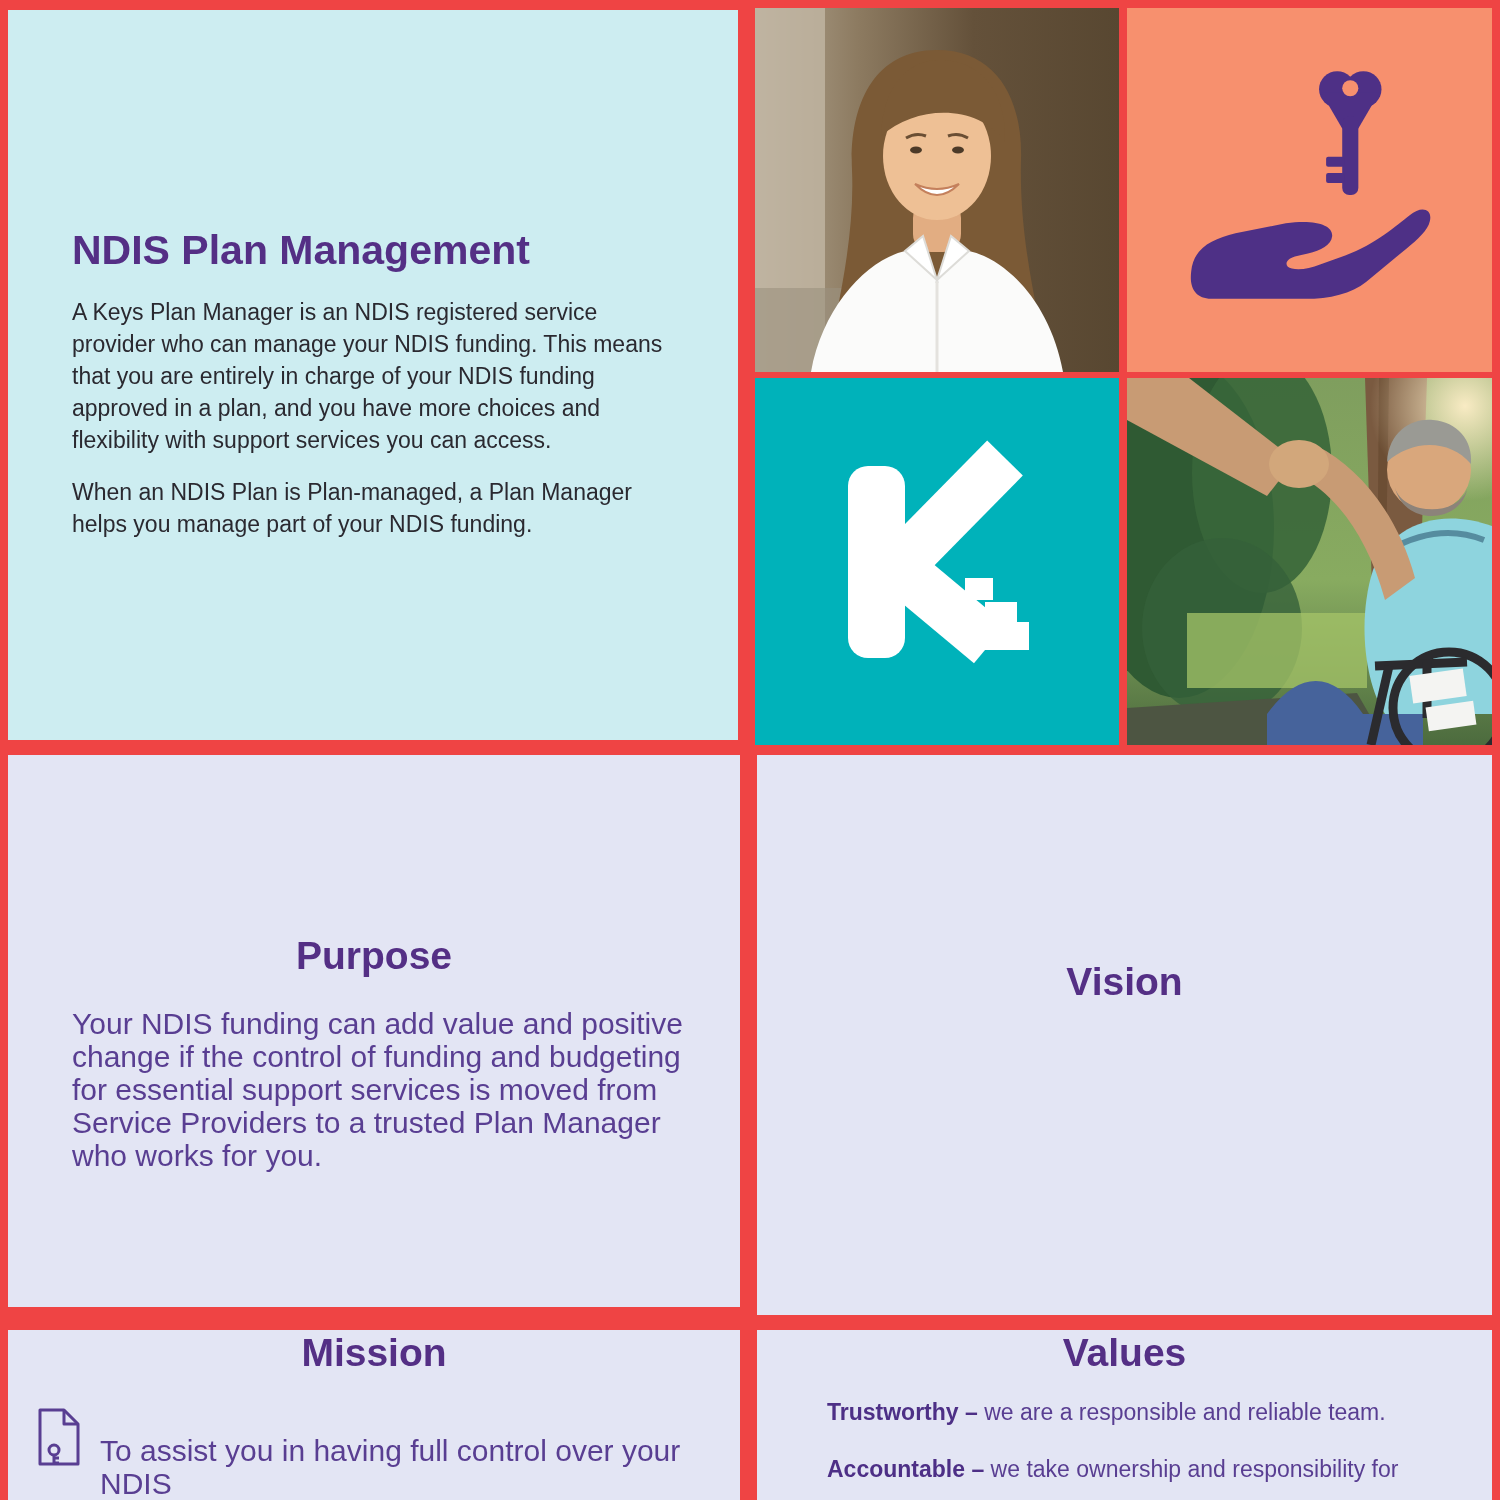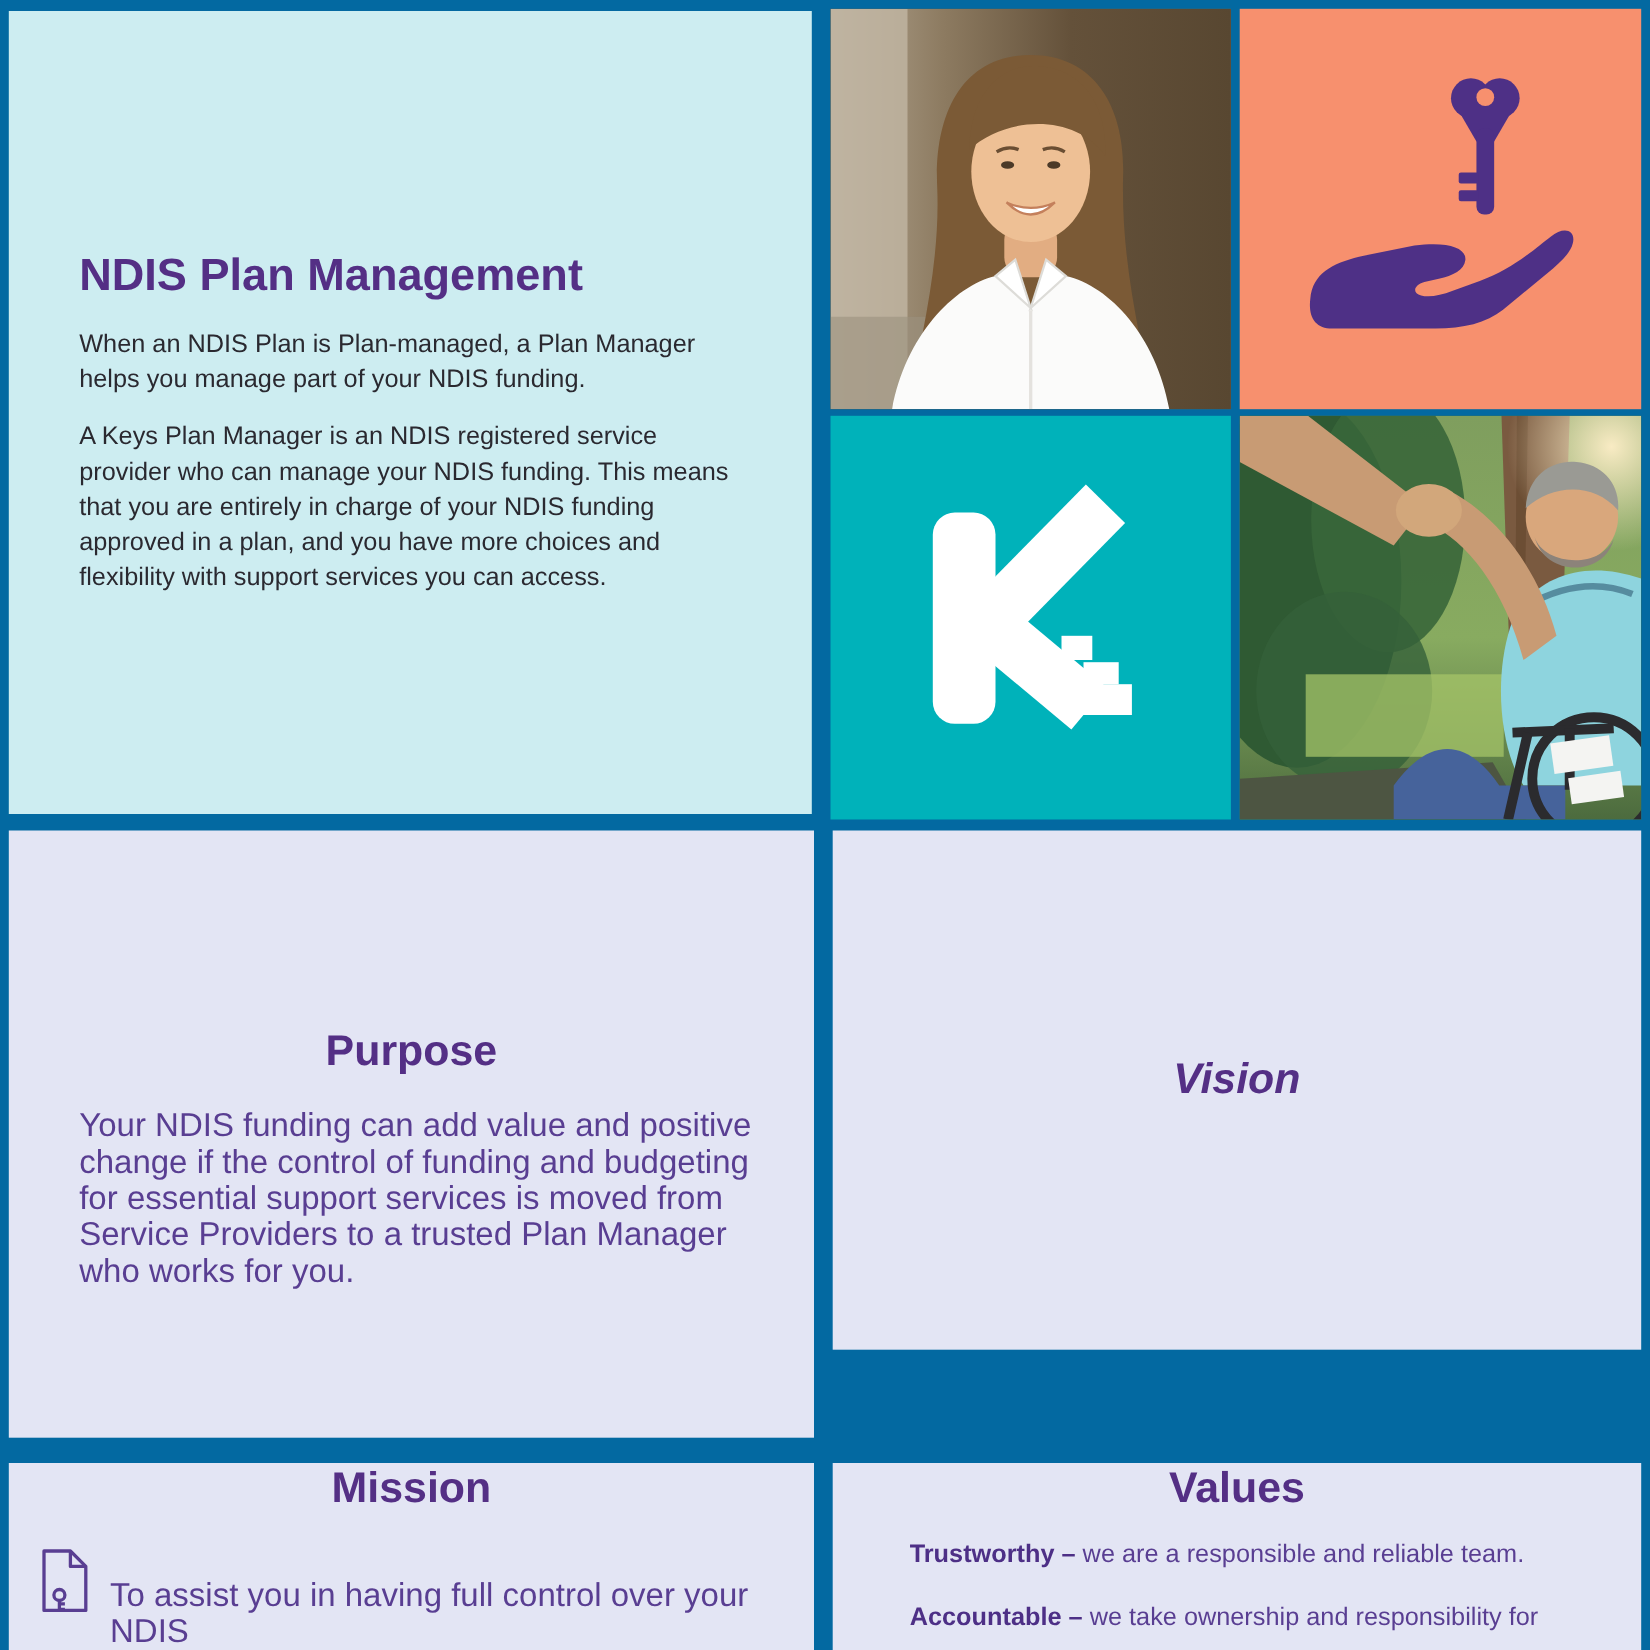--- a/index.html
+++ b/index.html
@@ -1,16 +1,16 @@
 <!DOCTYPE html>
 <html><head>
 <meta charset="utf-8">
 <style>
   html,body{margin:0;padding:0;background:#ffffff;}
-  .page{position:relative;width:1500px;height:1500px;background:#0369a1;overflow:hidden;
+  .page{position:relative;width:1500px;height:1500px;background:#ef4444;overflow:hidden;
         font-family:"Liberation Sans", sans-serif;}
   .tile{position:absolute;overflow:hidden;box-sizing:border-box;}
 
   
   #intro{left:8px;top:10px;width:730px;height:730px;background:#cdedf1;}
   #intro h1{margin:216px 56px 0 64px;font-size:41px;line-height:48px;font-weight:700;color:#542f85;}
   #intro p{margin:22px 52px 0 64px;font-size:23px;line-height:32px;color:#2a2930;}
   #intro p + p{margin-top:20px;}
 
   
@@ -23,21 +23,21 @@
 
   
   .panel{background:#e3e5f4;}
   .panel h2{margin:0;font-size:39px;line-height:46px;font-weight:700;color:#542f85;text-align:center;}
   .pbody{font-size:30px;line-height:33px;color:#593e92;}
 
   #purpose{left:8px;top:755px;width:732px;height:552px;}
   #purpose h2{padding-top:178px;}
   #purpose .pbody{margin:28px 48px 0 64px;}
 
-  #vision{left:757px;top:755px;width:735px;height:472px;font-style:italic;}
+  #vision{left:757px;top:755px;width:735px;height:560px;}
   #vision h2{padding-top:204px;}
   #vision .pbody{margin:32px 64px 0 63px;}
 
   #mission{left:8px;top:1330px;width:732px;height:420px;}
   #mission h2{}
   .mission-row{display:flex;align-items:flex-start;margin:28px 40px 0 28px;}
   .mission-row .doc-ic{flex:0 0 auto;margin-top:4px;}
   .mission-row .pbody{margin-left:18px;max-width:600px;}
 
   #values{left:757px;top:1330px;width:735px;height:420px;}
@@ -46,22 +46,22 @@
   .vitem.first{margin-top:20px;}
   .vitem .term{font-weight:700;color:#4d2f86;}
 </style>
 </head>
 <body>
 
 <div class="page">
 
   <section class="tile" id="intro">
     <h1>NDIS Plan Management</h1>
+    <p>A Keys Plan Manager is an NDIS registered service provider who can manage your NDIS funding. This means that you are entirely in charge of your NDIS funding approved in a plan, and you have more choices and flexibility with support services you can access.</p>
     <p>When an NDIS Plan is Plan-managed, a Plan Manager helps you manage part of your NDIS funding.</p>
-    <p>A Keys Plan Manager is an NDIS registered service provider who can manage your NDIS funding. This means that you are entirely in charge of your NDIS funding approved in a plan, and you have more choices and flexibility with support services you can access.</p>
   </section>
 
   <div class="tile" id="photo-woman">
     <svg class="fillsvg" viewBox="0 0 364 364">
       <defs>
         <linearGradient id="wbg" x1="0" y1="0" x2="1" y2="0">
           <stop offset="0" stop-color="#b4a894"></stop>
           <stop offset="0.28" stop-color="#8d7b61"></stop>
           <stop offset="0.6" stop-color="#64513a"></stop>
           <stop offset="1" stop-color="#584731"></stop>

